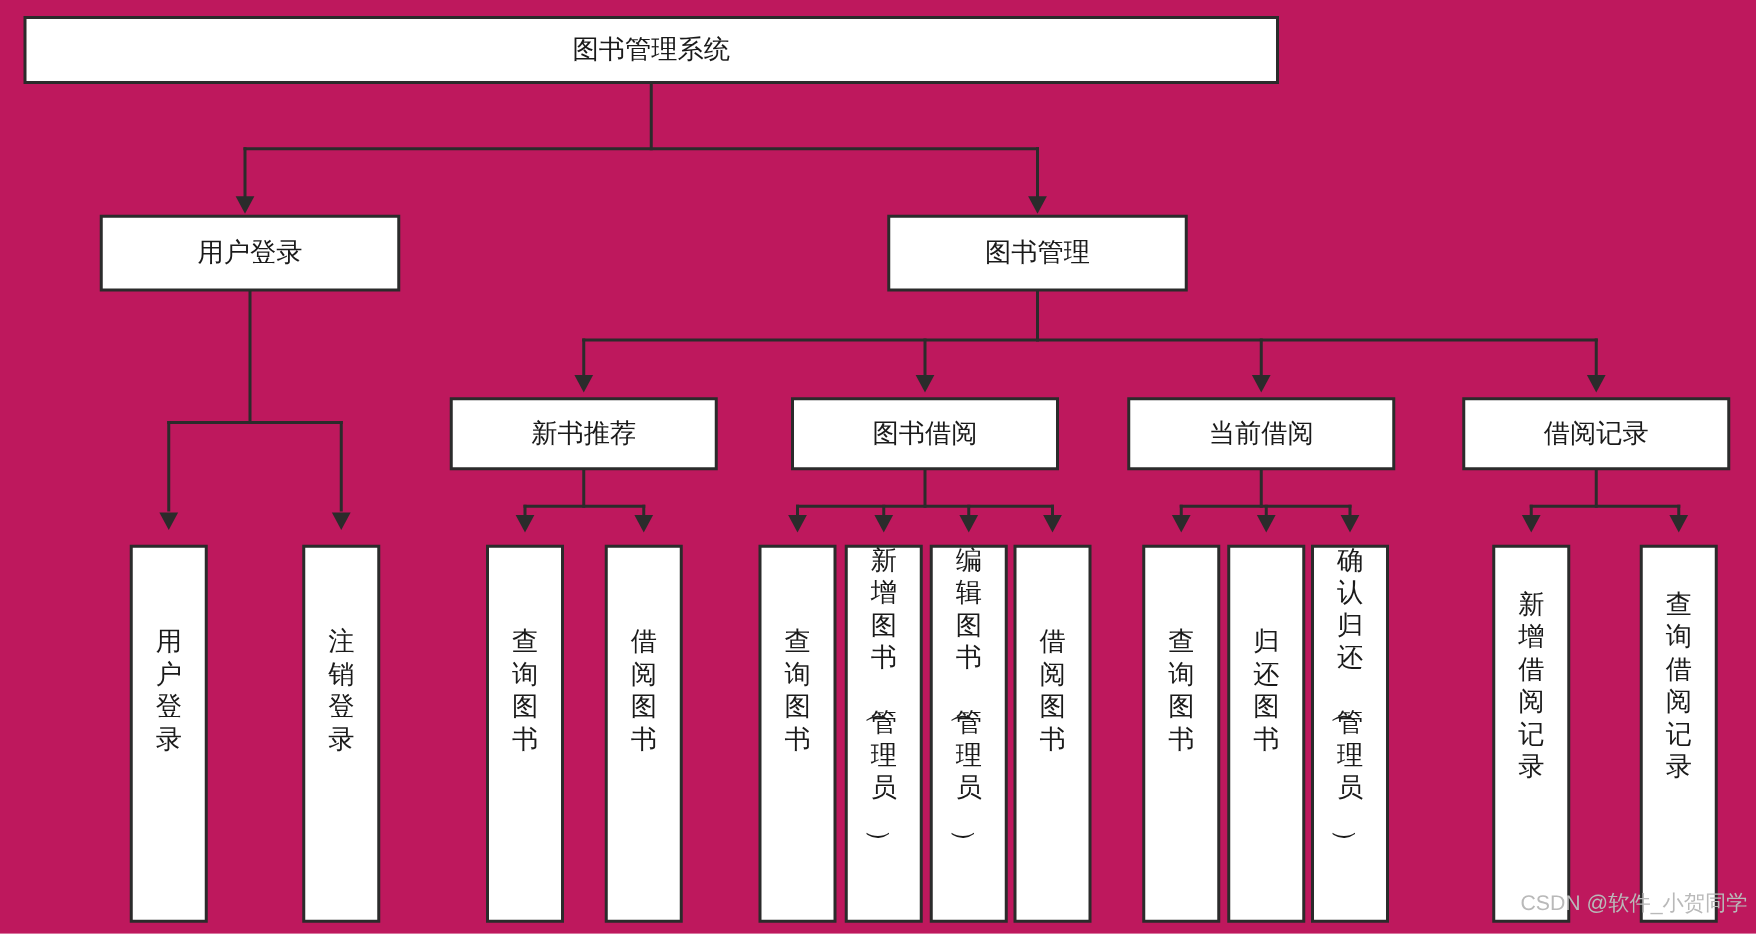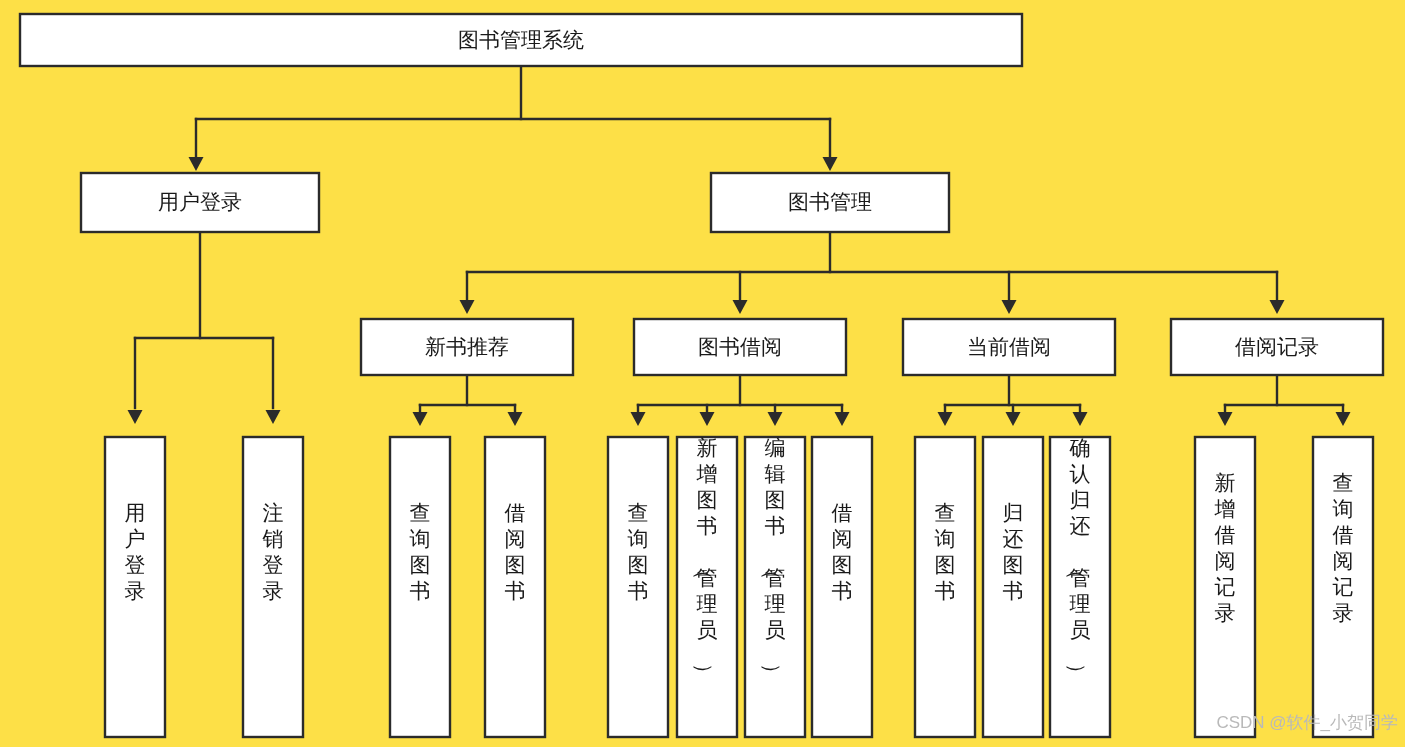--- a/index.html
+++ b/index.html
@@ -8,21 +8,21 @@
     padding: 0;
     background: #ffffff;
   }
   body {
     font-family: "Liberation Sans", "DejaVu Sans", sans-serif;
   }
   #diagram-root {
     position: relative;
     width: 1405px;
     height: 747px;
-    background: #fde047;
+    background: #be185d;
     overflow: hidden;
   }
   svg#tree-svg {
     position: absolute;
     left: 0;
     top: 0;
     width: 1405px;
     height: 747px;
     display: block;
   }

